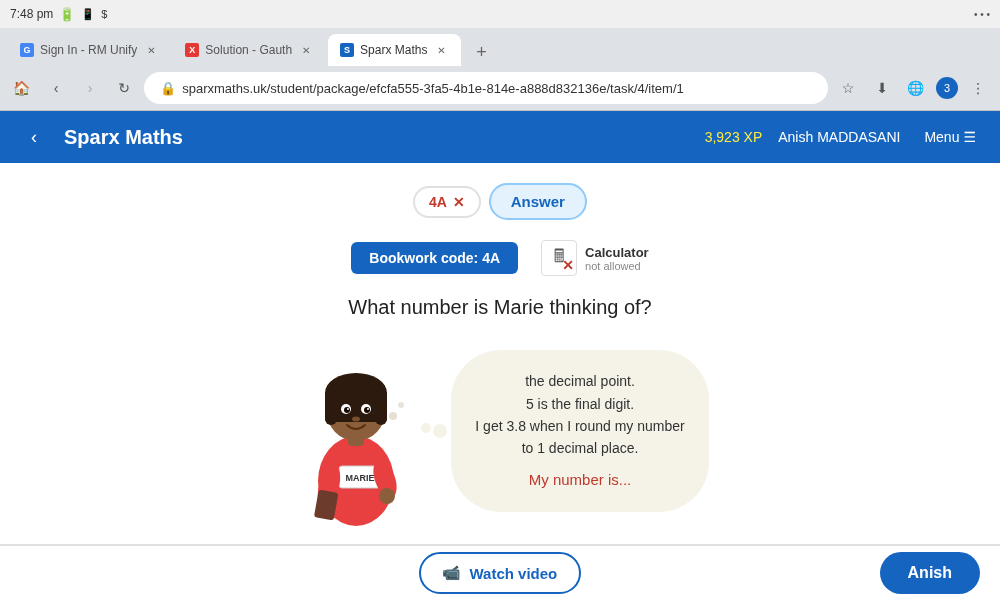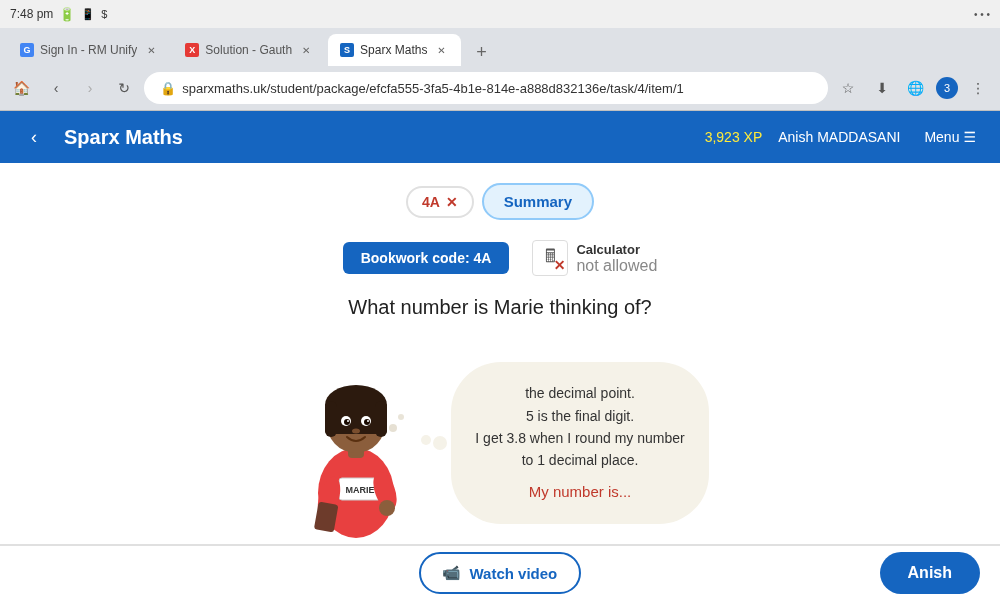--- a/index.html
+++ b/index.html
@@ -216,21 +216,21 @@
       font-weight: bold;
       position: absolute;
       bottom: 2px;
       right: 2px;
     }
 
     
     .question-text {
       font-size: 20px;
       color: #222;
-      margin-bottom: 24px;
+      margin-bottom: 12px;
       text-align: right;
     }
 
     
     .character-area {
       display: flex;
       align-items: center;
       gap: 30px;
       margin-bottom: 20px;
     }
@@ -407,34 +407,34 @@
 </div>
 
 <div class="main-content">
 
   <div class="question-tabs">
     <div class="tab-item-4a">
       <span>4A</span>
       <span class="tab-x">✕</span>
     </div>
     <div class="tab-summary">
-      <span>Summary</span>
+      <span>Answer</span>
     </div>
   </div>
 
   <div class="bookwork-row">
     <div class="bookwork-code">Bookwork code: 4A</div>
     <div class="calculator-info">
       <div class="calc-icon">
         🖩
         <span class="calc-x">✕</span>
       </div>
       <div>
         <div style="font-weight:bold; font-size:13px; color:#333;">Calculator</div>
-        <div style="font-size:16px; color:#888;">not allowed</div>
+        <div style="font-size:11px; color:#888;">not allowed</div>
       </div>
     </div>
   </div>
 
   <div class="question-text">What number is Marie thinking of?</div>
 
   <div class="character-area">
 
     <div class="character-figure">
       <svg viewBox="0 0 130 200" class="char-svg">

